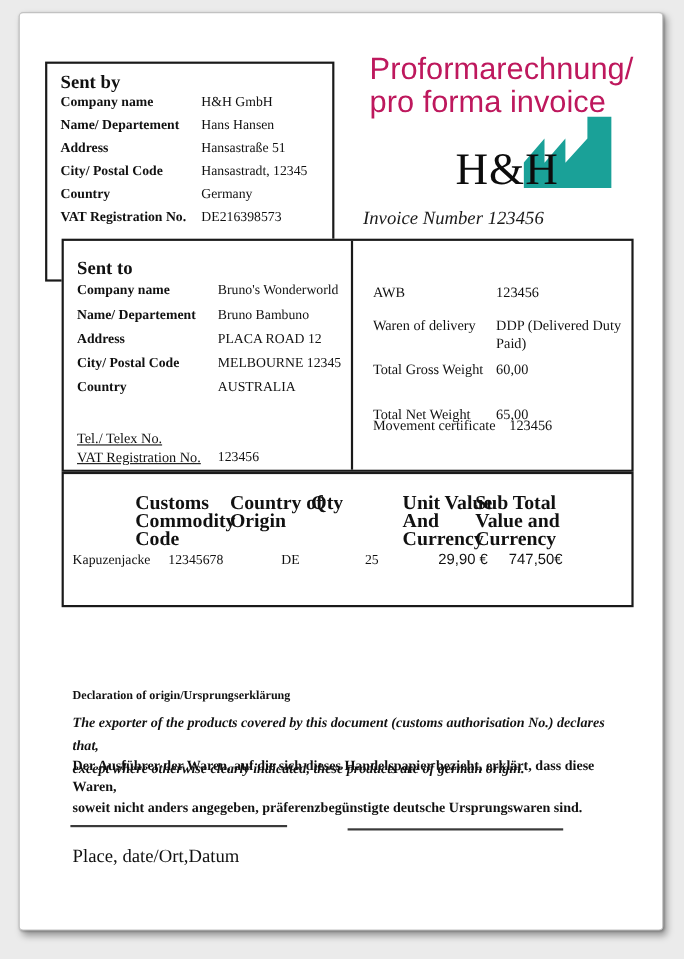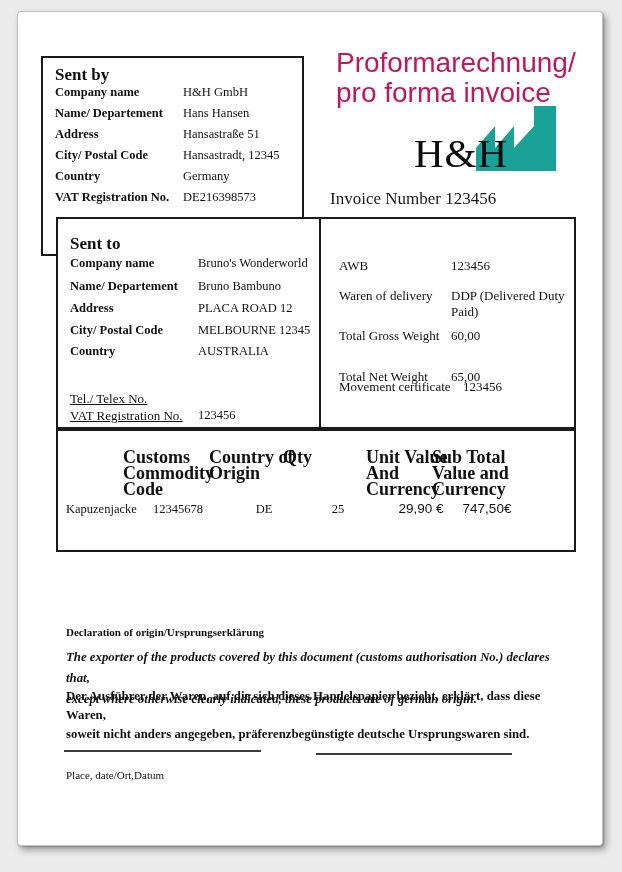--- a/index.html
+++ b/index.html
@@ -10,21 +10,21 @@
          box-shadow:3px 4px 7px rgba(0,0,0,0.35),1px 1px 2px rgba(0,0,0,0.2);}
   .box{position:absolute;border:2px solid #1a1a1a;background:#fff;box-sizing:border-box;}
 
   
   .title{position:absolute;left:318px;top:36px;width:256px;
          font-family:"Liberation Sans",sans-serif;font-size:28px;line-height:30px;
          color:#be185d;white-space:pre-line;}
   .factory{position:absolute;left:458px;top:94px;width:80px;height:65px;}
   .logo-text{position:absolute;left:396px;top:118px;font-size:41px;line-height:46px;
              color:#0c0c0c;letter-spacing:1px;}
-  .invoice-number{position:absolute;left:312px;top:177px;font-size:17px;color:#1a1a1a;}
+  .invoice-number{position:absolute;left:312px;top:177px;font-size:17px;color:#1a1a1a;font-style:italic;}
 
   
   .sent-by{left:23px;top:44px;width:263px;height:200px;}
   .middle{left:38px;top:205px;width:520px;height:212px;}
   .middle .divider{position:absolute;left:261px;top:0;bottom:0;width:2px;background:#1a1a1a;}
   .table-box{left:38px;top:417px;width:520px;height:123px;}
   .total-box{left:313px;top:540px;width:245px;height:49px;}
 
   .sec-heading{position:absolute;left:12px;font-size:17px;font-weight:bold;}
   .kv-row{position:absolute;left:12px;display:flex;font-size:12.5px;line-height:15px;white-space:nowrap;}
@@ -48,21 +48,21 @@
 
   .decl-heading{position:absolute;left:48px;top:614px;font-size:11px;font-weight:bold;}
   .decl-en{position:absolute;left:48px;top:635px;width:510px;font-size:12.8px;line-height:21px;
            font-weight:bold;font-style:italic;white-space:pre-line;}
   .decl-de{position:absolute;left:48px;top:675px;width:510px;font-size:12.8px;line-height:19px;
            font-weight:bold;white-space:pre-line;}
 
   .sig-line{position:absolute;height:0;border-top:2px solid #3a3a3a;}
   .sig-line.left{left:46px;top:738px;width:197px;}
   .sig-line.right{left:298px;top:741px;width:196px;}
-  .sig-label{position:absolute;font-size:11px;}
+  .sig-label{position:absolute;font-size:17px;}
   .sig-label.left{left:48px;top:757px;}
   .sig-label.right{left:303px;top:760px;}
 </style>
 </head>
 <body>
 
 <div class="stage">
   <div class="paper">
 
     <div class="title">Proformarechnung/

